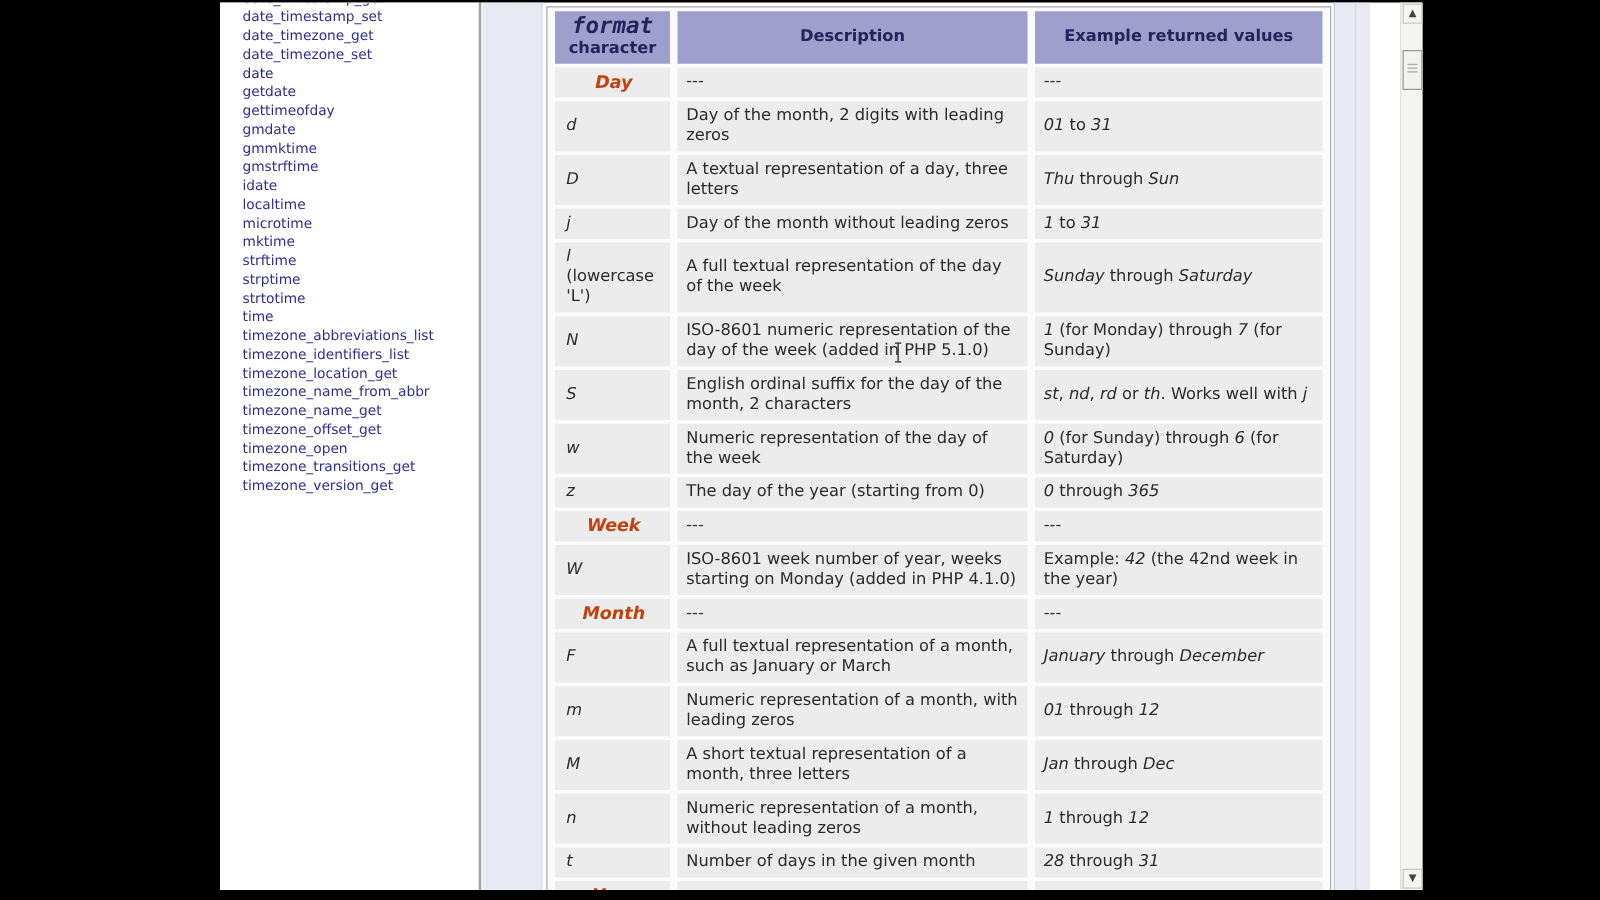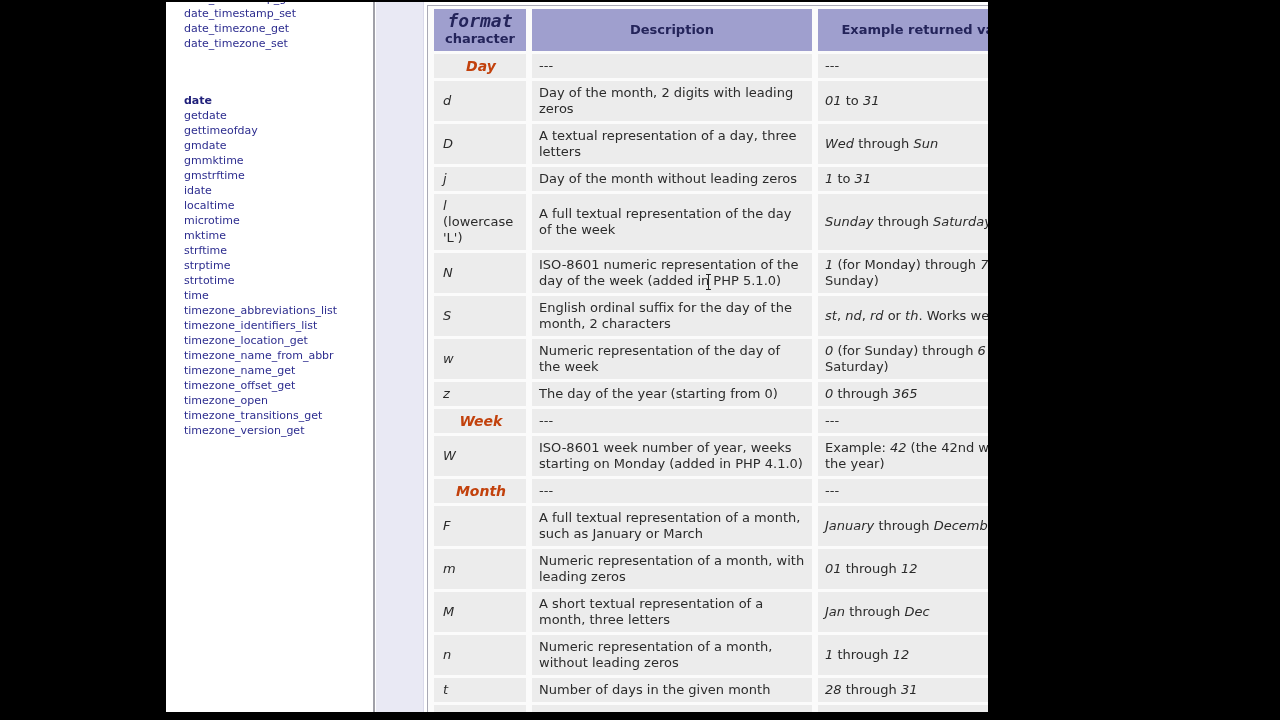--- a/index.html
+++ b/index.html
@@ -11,32 +11,32 @@
     --cell-text:#2b2b2b;
     --link:#2d2d8f;
     --strip:#e9e9f4;
     --divider:#a0a0a8;
   }
   *{margin:0;padding:0;box-sizing:border-box;}
   html,body{width:1280px;height:720px;overflow:hidden;}
   body{background:var(--page-bg);font-family:"DejaVu Sans",sans-serif;position:relative;}
 
   .content-frame{
-    position:absolute;left:166px;top:2px;width:822px;height:710px;
+    position:absolute;left:176px;top:2px;width:962px;height:710px;
     background:var(--content-bg);overflow:hidden;
   }
 
   
   .sidebar{position:absolute;left:0;top:0;width:207px;height:710px;background:#fff;overflow:hidden;}
   .sidebar-list{position:absolute;left:18px;top:-11px;width:185px;}
   .side-item{
     font-size:11px;line-height:15px;color:var(--link);
     white-space:nowrap;cursor:pointer;
   }
-  .side-item.current{font-weight:bold;color:#1f1f7a;cursor:default;margin-top:42px;}
+  .side-item.current{font-weight:normal;color:#1f1f7a;cursor:default;}
 
   
   .frame-divider{position:absolute;left:207px;top:0;width:2px;height:710px;background:var(--divider);}
   .strip-left{position:absolute;left:210px;top:0;width:48px;height:710px;background:var(--strip);border-right:1px solid #d9d9ea;}
   .strip-right{position:absolute;left:891px;top:0;width:29px;height:710px;background:var(--strip);border-left:1px solid #c9c9dc;}
   .strip-right-inner-line{position:absolute;left:908px;top:0;width:1px;height:710px;background:#d5d5e8;}
 
   
   .table-wrapper{
     position:absolute;left:261px;top:3px;width:628px;
@@ -150,21 +150,21 @@
             <td class="c-ex"><span class="dash">---</span></td>
           </tr>
           <tr class="data-row">
             <td class="c-char"><i>d</i></td>
             <td class="c-desc"><span>Day of the month, 2 digits with leading zeros</span></td>
             <td class="c-ex"><i>01</i><span> to </span><i>31</i></td>
           </tr>
           <tr class="data-row">
             <td class="c-char"><i>D</i></td>
             <td class="c-desc"><span>A textual representation of a day, three letters</span></td>
-            <td class="c-ex"><i>Wed</i><span> through </span><i>Sun</i></td>
+            <td class="c-ex"><i>Thu</i><span> through </span><i>Sun</i></td>
           </tr>
           <tr class="data-row">
             <td class="c-char"><i>j</i></td>
             <td class="c-desc"><span>Day of the month without leading zeros</span></td>
             <td class="c-ex"><i>1</i><span> to </span><i>31</i></td>
           </tr>
           <tr class="data-row">
             <td class="c-char"><i>l</i><span> (lowercase 'L')</span></td>
             <td class="c-desc"><span>A full textual representation of the day of the week</span></td>
             <td class="c-ex"><i>Sunday</i><span> through </span><i>Saturday</i></td>

